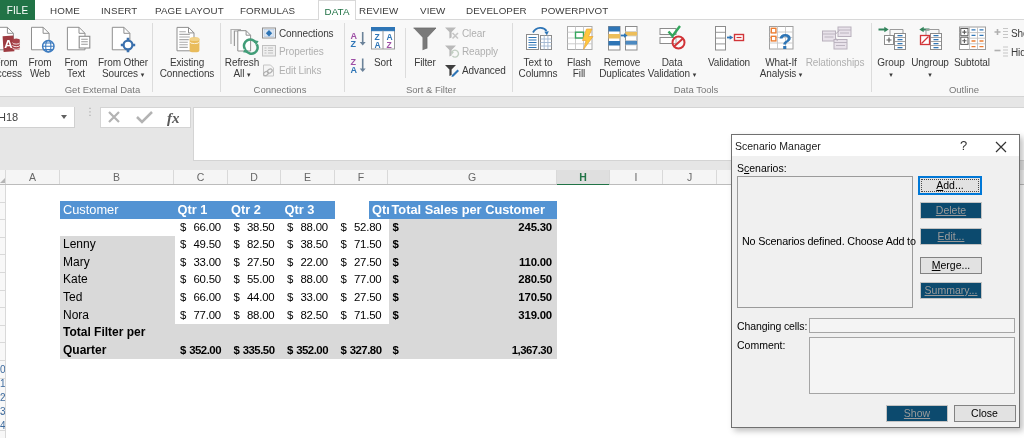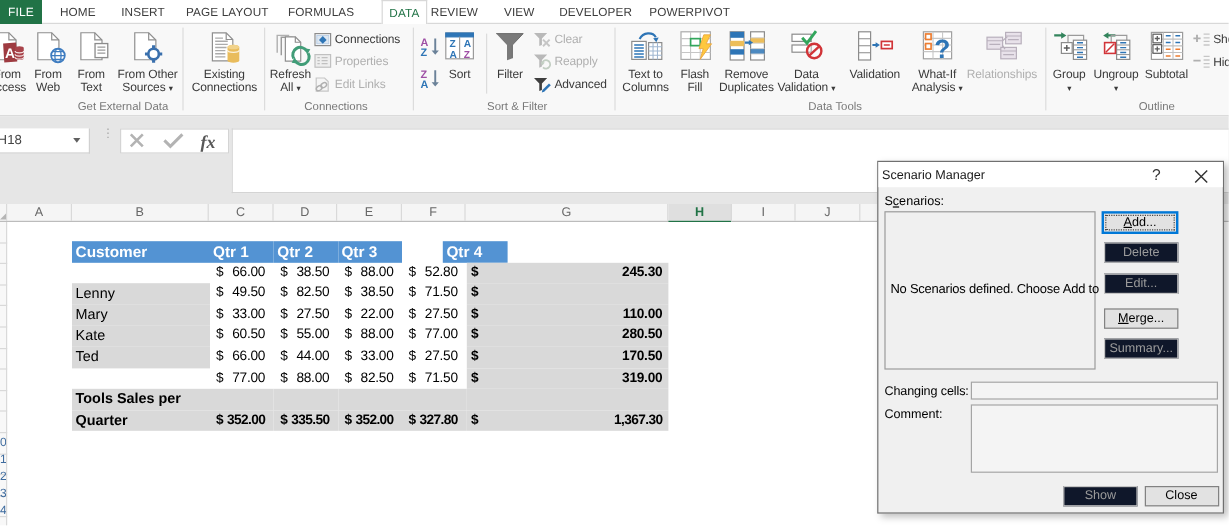--- a/index.html
+++ b/index.html
@@ -26,21 +26,21 @@
 .ch{position:absolute;top:0;height:14px;line-height:14px;text-align:center;font-size:10.5px;color:#676767;border-right:1px solid #d9d9d9;}
 
 #grid{left:0;top:185px;width:1024px;height:253px;background:#fff;}
 #rowstrip{left:0;top:0;width:6px;height:253px;border-right:1px solid #d9d9d9;background:#f8f8f8;}
 .rline{position:absolute;left:0;width:6px;height:1px;background:#d9d9d9;}
 .rnum{position:absolute;left:0;width:5px;font-size:10px;color:#3e6b9e;overflow:hidden;}
 
 #dlg{left:731px;top:134px;width:289px;height:294px;background:#f0f0f0;border:1px solid #707070;box-shadow:3px 3px 6px rgba(0,0,0,0.25);}
 #dlgtitle{left:0;top:0;width:287px;height:21px;background:#fff;}
 .btn{position:absolute;width:62px;height:17px;background:#e2e2e2;border:1px solid #828282;font-size:10.5px;text-align:center;line-height:15px;color:#000;}
-.btn.dis{background:#0f172a;border-color:#c3c3c3;color:#9b9b9b;}
+.btn.dis{background:#0c4a6e;border-color:#c3c3c3;color:#9b9b9b;text-decoration:underline;}
 .inp{position:absolute;background:#f4f4f4;border:1px solid #a5a5a5;}
 .dlabel{position:absolute;font-size:10.5px;color:#000;}
 u{text-decoration:underline;}
 </style></head>
 <body>
 
 <div id="tabbar" class="abs"></div>
 <div id="filetab" class="tab">FILE</div>
 <div class="tab" style="left:50px;">HOME</div>
 <div class="tab" style="left:101px;">INSERT</div>
@@ -312,34 +312,37 @@
       <div class="rnum" style="top:179px">0</div>
       <div class="rnum" style="top:193px">1</div>
       <div class="rnum" style="top:207px">2</div>
       <div class="rnum" style="top:221px">3</div>
       <div class="rnum" style="top:235px">4</div>
     </div>
 </div>
 
 <div id="table" class="abs" style="left:60px;top:201px;width:497px;height:159px;font-size:12px;">
     <div style="position:absolute;left:0;top:0px;width:497px;height:17.6px;">
-      <div style="position:absolute;left:0px;width:114.5px;height:17.6px;line-height:17.6px;background:#5393d3;color:#fff;font-weight:bold;font-size:12.8px;letter-spacing:0;">
+      <div style="position:absolute;left:0px;width:114.5px;height:17.6px;line-height:17.6px;background:#5393d3;color:#fff;font-weight:normal;font-size:12.8px;letter-spacing:0;">
         <span style="position:absolute;left:3px;">Customer</span>
       </div>
       <div style="position:absolute;left:114.5px;width:53.5px;height:17.6px;line-height:17.6px;background:#5393d3;color:#fff;font-weight:bold;font-size:12.8px;letter-spacing:0;">
         <span style="position:absolute;left:3px;">Qtr 1</span>
       </div>
       <div style="position:absolute;left:168px;width:53.5px;height:17.6px;line-height:17.6px;background:#5393d3;color:#fff;font-weight:bold;font-size:12.8px;letter-spacing:0;">
         <span style="position:absolute;left:3px;">Qtr 2</span>
       </div>
       <div style="position:absolute;left:221.5px;width:53.5px;height:17.6px;line-height:17.6px;background:#5393d3;color:#fff;font-weight:bold;font-size:12.8px;letter-spacing:0;">
         <span style="position:absolute;left:3px;">Qtr 3</span>
       </div>
       <div style="position:absolute;left:275px;width:53.5px;height:17.6px;line-height:17.6px;background:#5393d3;color:#fff;font-weight:bold;font-size:12.8px;letter-spacing:0;margin-left:34px;">
         <span style="position:absolute;left:3px;">Qtr 4</span>
+      </div>
+      <div style="position:absolute;left:328.5px;width:168.5px;height:17.6px;line-height:17.6px;background:#5393d3;color:#fff;font-weight:bold;font-size:12.8px;letter-spacing:0;">
+        <span style="position:absolute;left:3px;">Total Sales per Customer</span>
       </div>
     </div>
     <div style="position:absolute;left:0;top:17.6px;width:497px;height:17.6px;">
       <div style="position:absolute;left:114.5px;width:53.5px;height:17.6px;line-height:17.6px;font-size:11.4px;letter-spacing:-0.2px;">
         <span style="position:absolute;left:5.5px;">$</span>
         <span style="position:absolute;right:7px;">66.00</span>
       </div>
       <div style="position:absolute;left:168px;width:53.5px;height:17.6px;line-height:17.6px;font-size:11.4px;letter-spacing:-0.2px;">
         <span style="position:absolute;left:5.5px;">$</span>
         <span style="position:absolute;right:7px;">38.50</span>
@@ -451,20 +454,23 @@
       <div style="position:absolute;left:275px;width:53.5px;height:17.6px;line-height:17.6px;font-size:11.4px;letter-spacing:-0.2px;">
         <span style="position:absolute;left:5.5px;">$</span>
         <span style="position:absolute;right:7px;">27.50</span>
       </div>
       <div style="position:absolute;left:328.5px;width:168.5px;height:17.6px;line-height:17.6px;background:#d9d9d9;font-weight:bold;font-size:11.4px;letter-spacing:-0.2px;">
         <span style="position:absolute;left:4px;">$</span>
         <span style="position:absolute;right:5px;">170.50</span>
       </div>
     </div>
     <div style="position:absolute;left:0;top:105.6px;width:497px;height:17.6px;">
+      <div style="position:absolute;left:0px;width:114.5px;height:17.6px;line-height:17.6px;background:#d9d9d9;">
+        <span style="position:absolute;left:3px;">Nora</span>
+      </div>
       <div style="position:absolute;left:114.5px;width:53.5px;height:17.6px;line-height:17.6px;font-size:11.4px;letter-spacing:-0.2px;">
         <span style="position:absolute;left:5.5px;">$</span>
         <span style="position:absolute;right:7px;">77.00</span>
       </div>
       <div style="position:absolute;left:168px;width:53.5px;height:17.6px;line-height:17.6px;font-size:11.4px;letter-spacing:-0.2px;">
         <span style="position:absolute;left:5.5px;">$</span>
         <span style="position:absolute;right:7px;">88.00</span>
       </div>
       <div style="position:absolute;left:221.5px;width:53.5px;height:17.6px;line-height:17.6px;font-size:11.4px;letter-spacing:-0.2px;">
         <span style="position:absolute;left:5.5px;">$</span>
@@ -474,21 +480,21 @@
         <span style="position:absolute;left:5.5px;">$</span>
         <span style="position:absolute;right:7px;">71.50</span>
       </div>
       <div style="position:absolute;left:328.5px;width:168.5px;height:17.6px;line-height:17.6px;background:#d9d9d9;font-weight:bold;font-size:11.4px;letter-spacing:-0.2px;">
         <span style="position:absolute;left:4px;">$</span>
         <span style="position:absolute;right:5px;">319.00</span>
       </div>
     </div>
     <div style="position:absolute;left:0;top:123.19999999999999px;width:497px;height:17.6px;">
       <div style="position:absolute;left:0px;width:114.5px;height:17.6px;line-height:17.6px;background:#d9d9d9;font-weight:bold;">
-        <span style="position:absolute;left:3px;">Tools Sales per</span>
+        <span style="position:absolute;left:3px;">Total Filter per</span>
       </div>
       <div style="position:absolute;left:114.5px;width:53.5px;height:17.6px;line-height:17.6px;background:#d9d9d9;"></div>
       <div style="position:absolute;left:168px;width:53.5px;height:17.6px;line-height:17.6px;background:#d9d9d9;"></div>
       <div style="position:absolute;left:221.5px;width:53.5px;height:17.6px;line-height:17.6px;background:#d9d9d9;"></div>
       <div style="position:absolute;left:275px;width:53.5px;height:17.6px;line-height:17.6px;background:#d9d9d9;"></div>
       <div style="position:absolute;left:328.5px;width:168.5px;height:17.6px;line-height:17.6px;background:#d9d9d9;"></div>
     </div>
     <div style="position:absolute;left:0;top:140.79999999999998px;width:497px;height:17.6px;">
       <div style="position:absolute;left:0px;width:114.5px;height:17.6px;line-height:17.6px;background:#d9d9d9;font-weight:bold;">
         <span style="position:absolute;left:3px;">Quarter</span>

